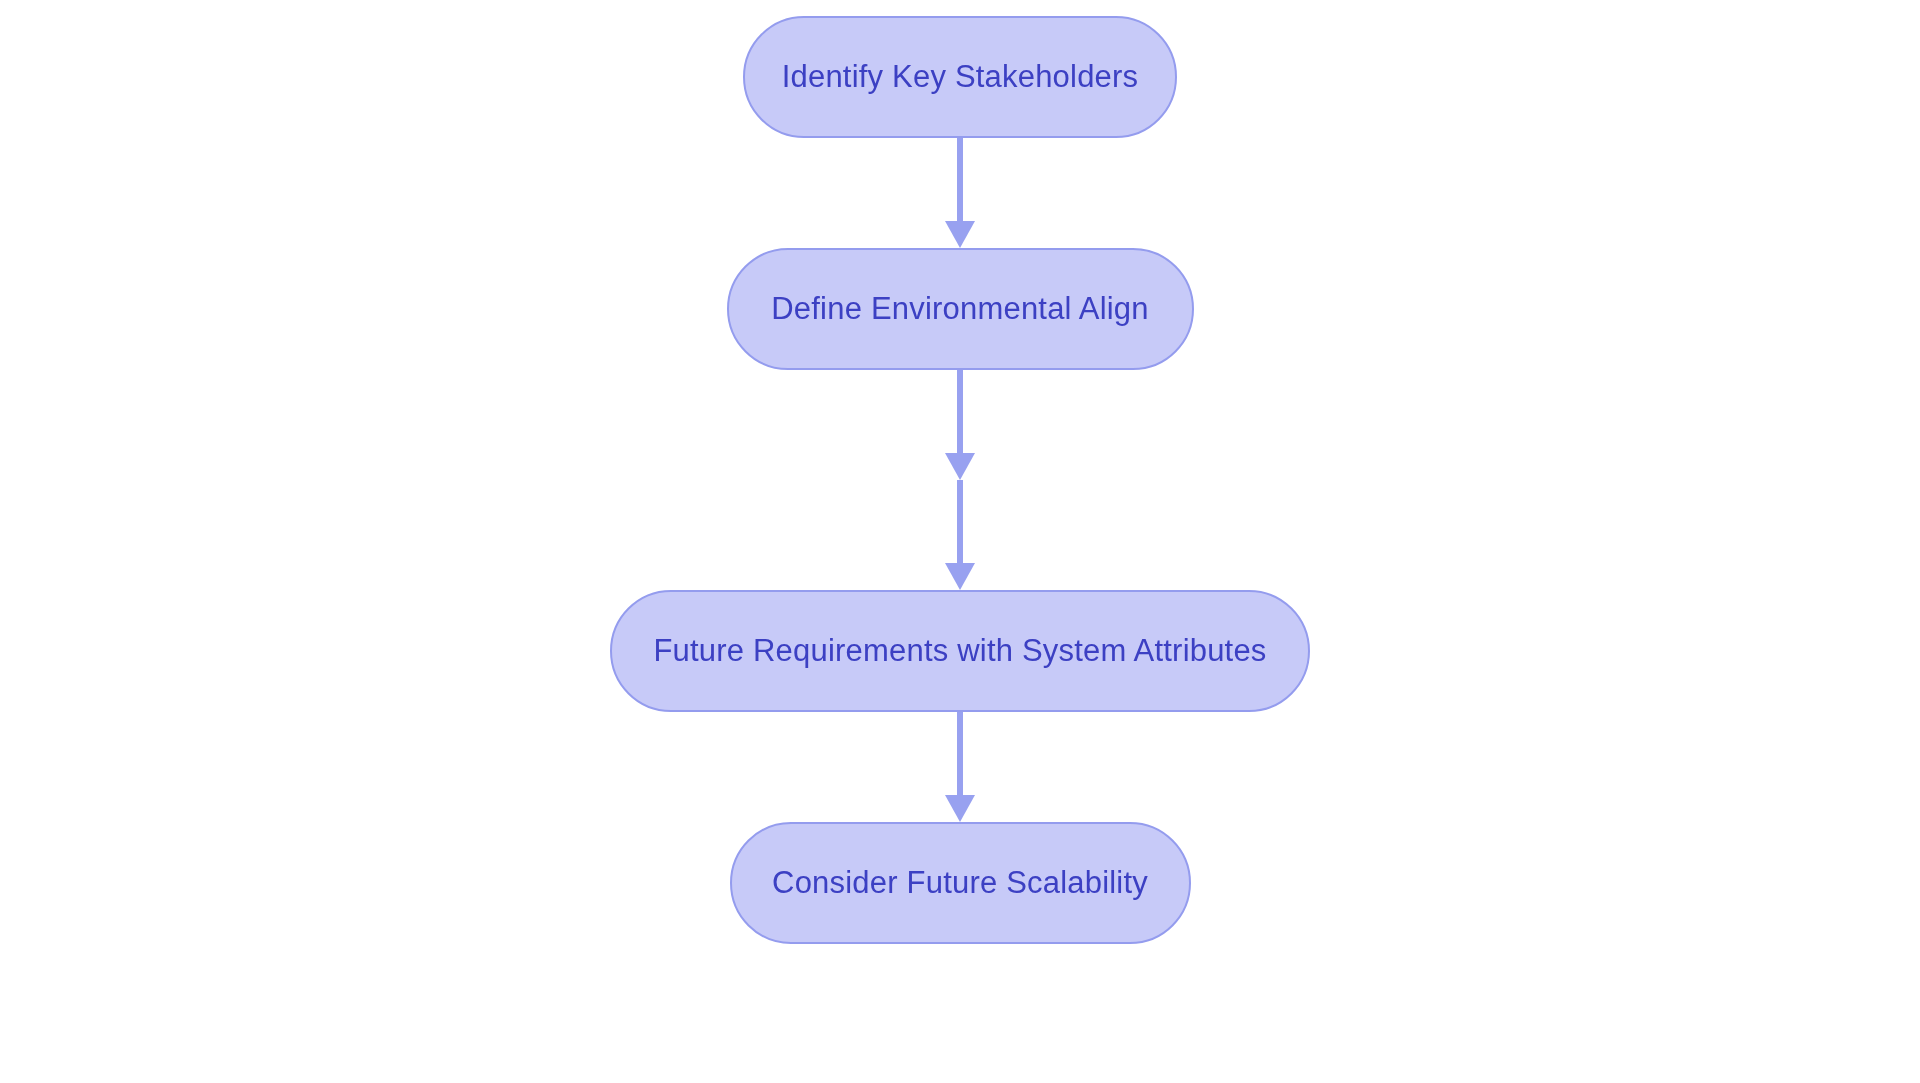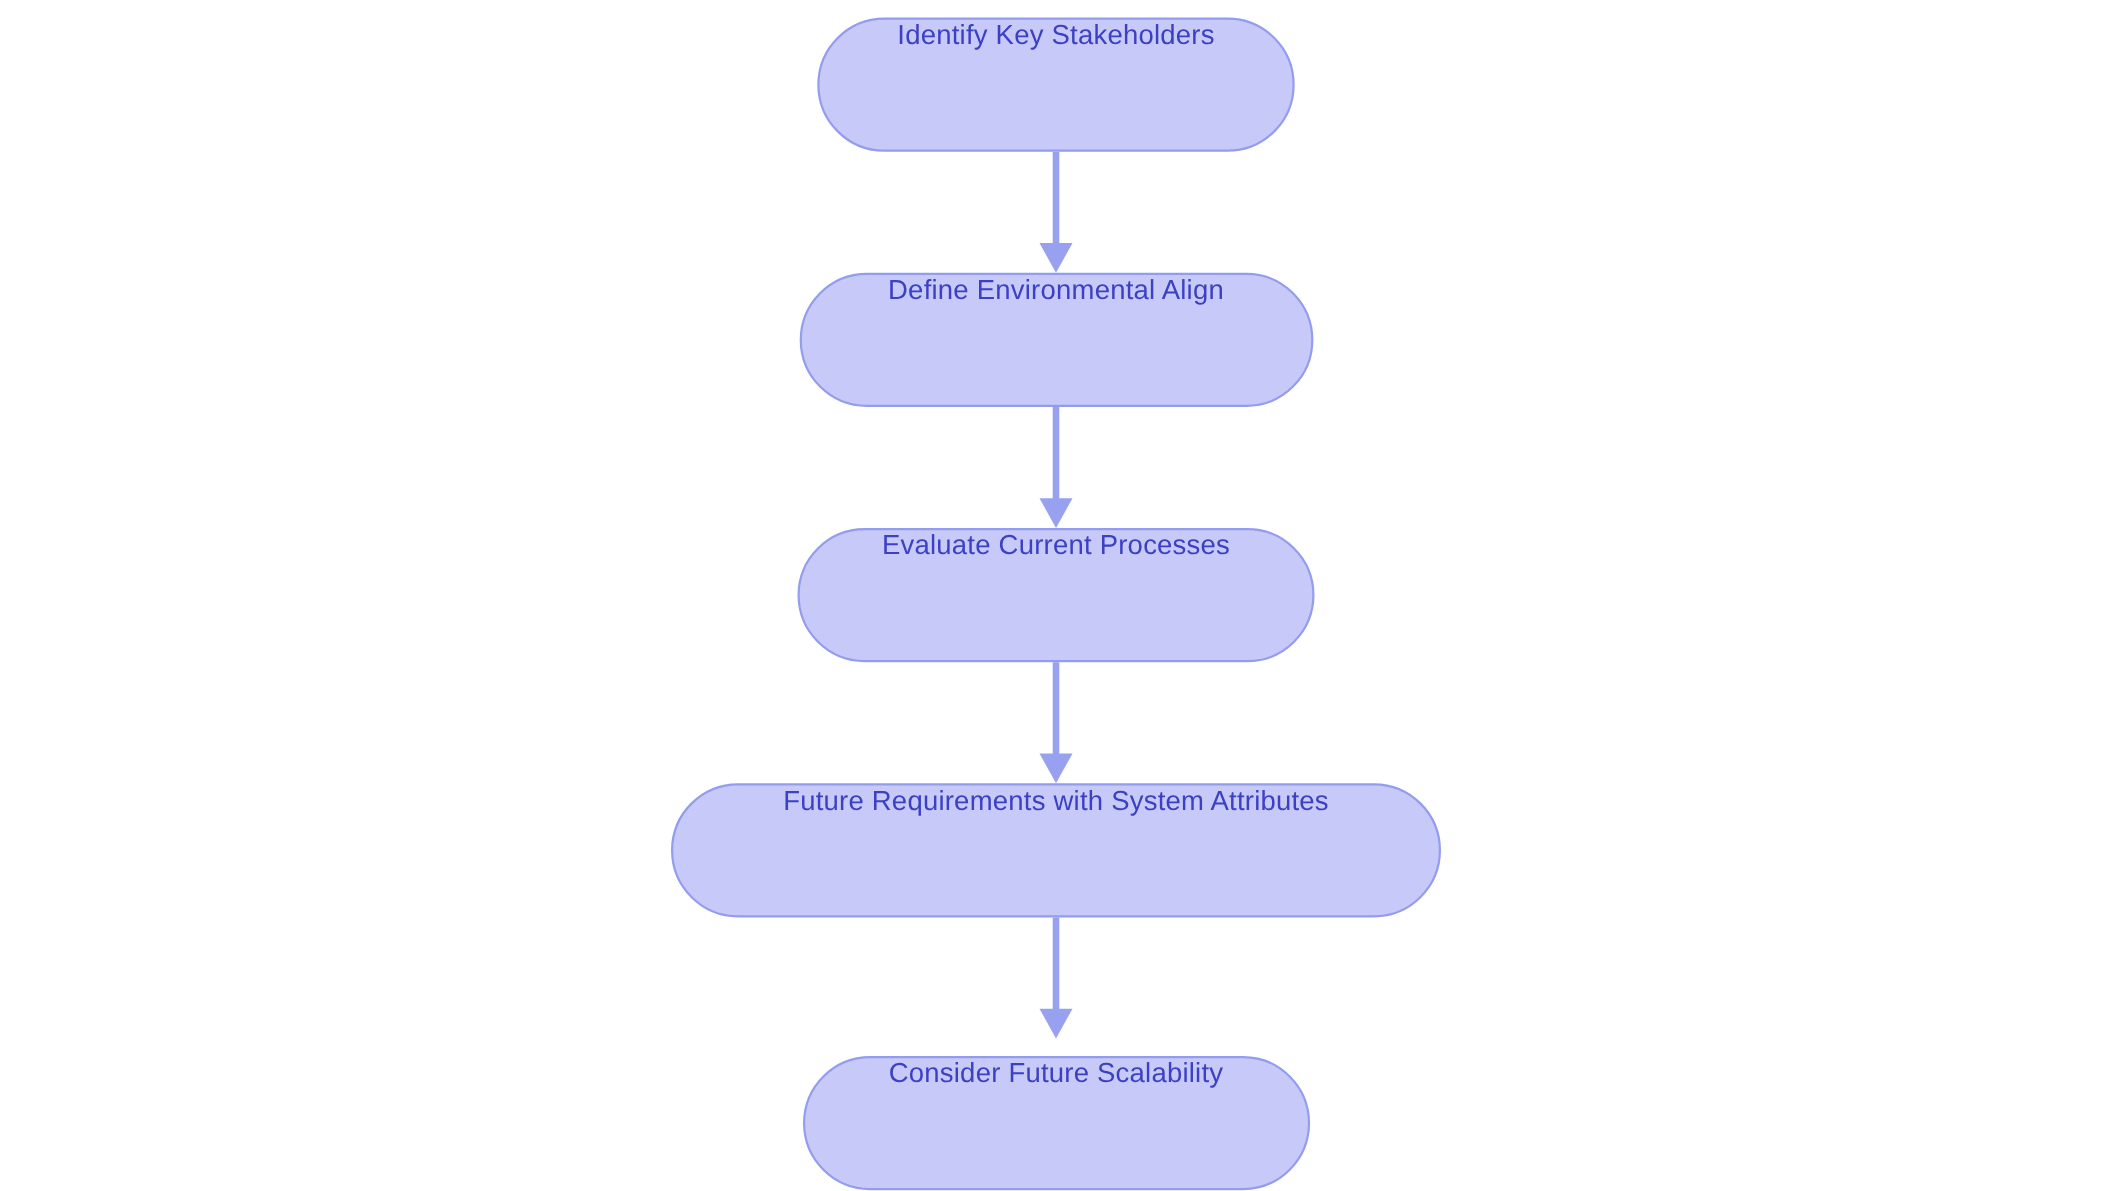--- a/index.html
+++ b/index.html
@@ -27,36 +27,36 @@
     align-items: center;
     padding-top: 16px;
   }
   .node {
     height: 122px;
     border-radius: 61px;
     background: var(--node-fill);
     border: 2px solid var(--node-border);
     color: var(--node-text);
     display: flex;
-    align-items: flex-start;
+    align-items: center;
     justify-content: center;
-    font-size: 25px;
+    font-size: 31px;
     letter-spacing: 0.2px;
     flex: 0 0 auto;
   }
   .node .label {
     white-space: nowrap;
     padding: 0 20px;
     text-align: center;
   }
   .w1 { width: 434px; }
   .w2 { width: 467px; }
   .w3 { width: 470px; }
   .w4 { width: 700px; }
-  .w5 { width: 461px; margin-top: 16px; }
+  .w5 { width: 461px; }
   .connector {
     height: 110px;
     display: flex;
     flex-direction: column;
     align-items: center;
     flex: 0 0 auto;
   }
   .stem {
     width: 6px;
     flex: 1 1 auto;
@@ -88,23 +88,20 @@
 
   <div class="node w2">
     <span class="label">Define Environmental Align</span>
   </div>
 
   <div class="connector">
     <div class="stem"></div>
     <div class="head"></div>
   </div>
 
-  <div class="node w3">
-    <span class="label">Evaluate Current Processes</span>
-  </div>
 
   <div class="connector">
     <div class="stem"></div>
     <div class="head"></div>
   </div>
 
   <div class="node w4">
     <span class="label">Future Requirements with System Attributes</span>
   </div>
 

